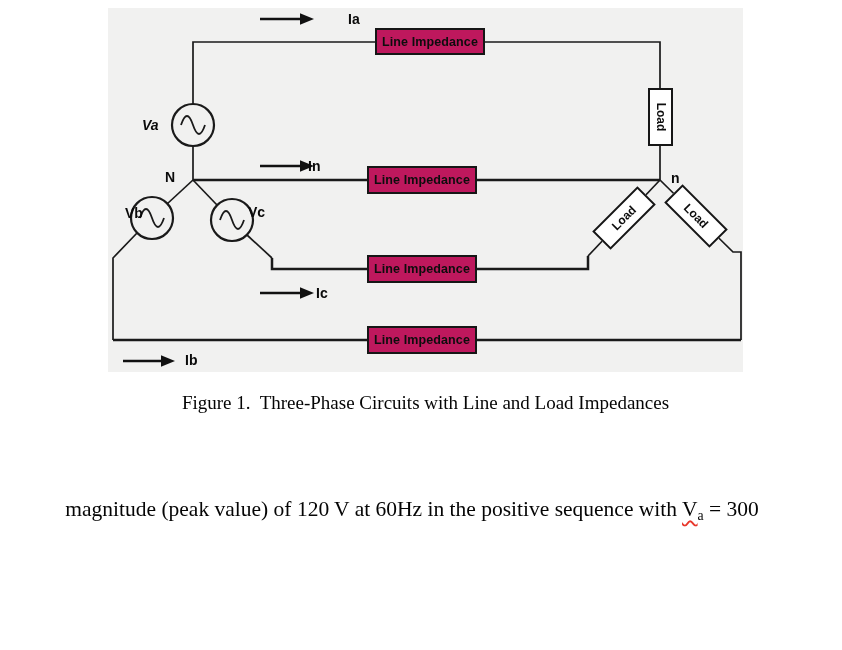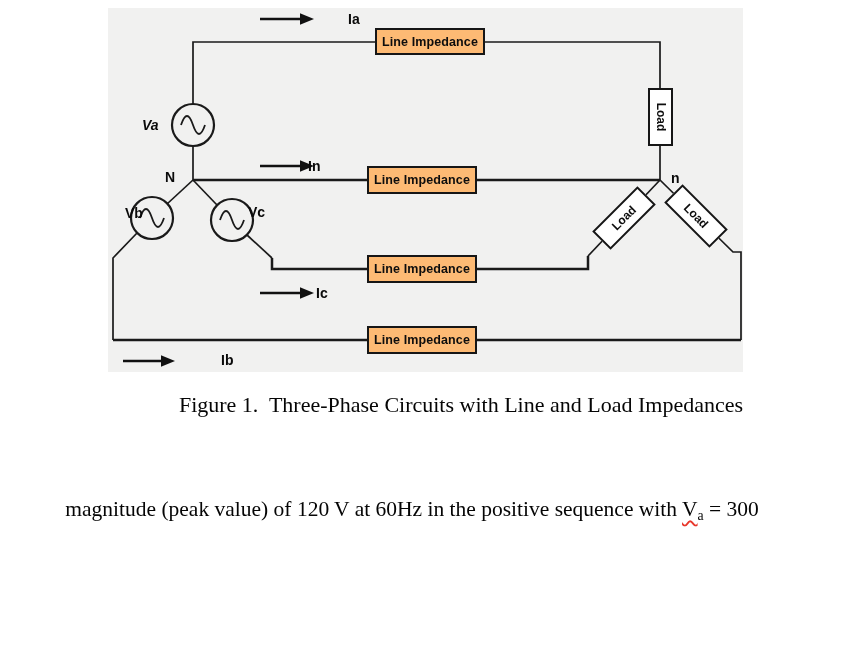--- a/index.html
+++ b/index.html
@@ -16,21 +16,21 @@
   }
   #wires { position:absolute; left:0; top:0; }
   .w1 { stroke:#1a1a1a; stroke-width:1.7; fill:none; }
   .w2 { stroke:#1a1a1a; stroke-width:2.5; fill:none; }
   .src { fill:#f1f1f0; stroke:#1a1a1a; stroke-width:2.2; }
   .sine { fill:none; stroke:#1a1a1a; stroke-width:1.8; }
   .arrow-shaft { stroke:#111; stroke-width:2.6; }
   .arrow-head { fill:#111; stroke:none; }
 
   .imp {
-    position:absolute; width:110px; height:28px; background:#fdba74;
+    position:absolute; width:110px; height:28px; background:#be185d;
     border:2px solid #161616; display:flex; align-items:center; justify-content:center;
     font-family:"Liberation Sans", sans-serif; font-size:12.5px; font-weight:600;
     letter-spacing:0.1px; color:#0d0d0d; white-space:nowrap;
   }
   #imp1 { left:267px; top:20px; height:27px; }
   #imp2 { left:259px; top:158px; }
   #imp3 { left:259px; top:247px; }
   #imp4 { left:259px; top:318px; }
 
   .load-v {
@@ -52,31 +52,31 @@
   #load2 { left:484px; top:197px; transform:rotate(-45deg); }
   #load3 { left:556px; top:195px; transform:rotate(45deg); }
 
   .dlabel {
     position:absolute; font-family:"Liberation Sans", sans-serif;
     font-size:14px; font-weight:bold; color:#0a0a0a; line-height:16px; white-space:nowrap;
   }
   #lbl-ia { left:212px; top:3px;margin-left:28px; }
   #lbl-in { left:200px; top:150px; }
   #lbl-ic { left:208px; top:277px; }
-  #lbl-ib { left:77px;  top:344px;margin-left:36px; }
+  #lbl-ib { left:77px;  top:344px; }
   #lbl-va { left:34px;  top:109px;font-style:italic; }
   #lbl-vb { left:17px;   top:197px; }
   #lbl-vc { left:140px; top:196px; }
   #lbl-N  { left:57px;  top:161px; }
   #lbl-n  { left:563px; top:162px; }
 
   
   #caption {
-    position:absolute; left:108px; top:392px; width:635px; text-align:right;
-    font-size:22px; color:#050505; white-space:pre-wrap;
+    position:absolute; left:108px; top:392px; width:635px; text-align:center;
+    font-size:19px; color:#050505; white-space:pre-wrap;
   }
 
   
   #problem {
     position:absolute; left:33px; top:466px; width:800px;
     font-size:21.5px; line-height:28.5px; color:#050505;
   }
   .pline, .pline span { white-space:pre-wrap; }
   .pline.gap { margin-top:3px; }
   sub.s {

